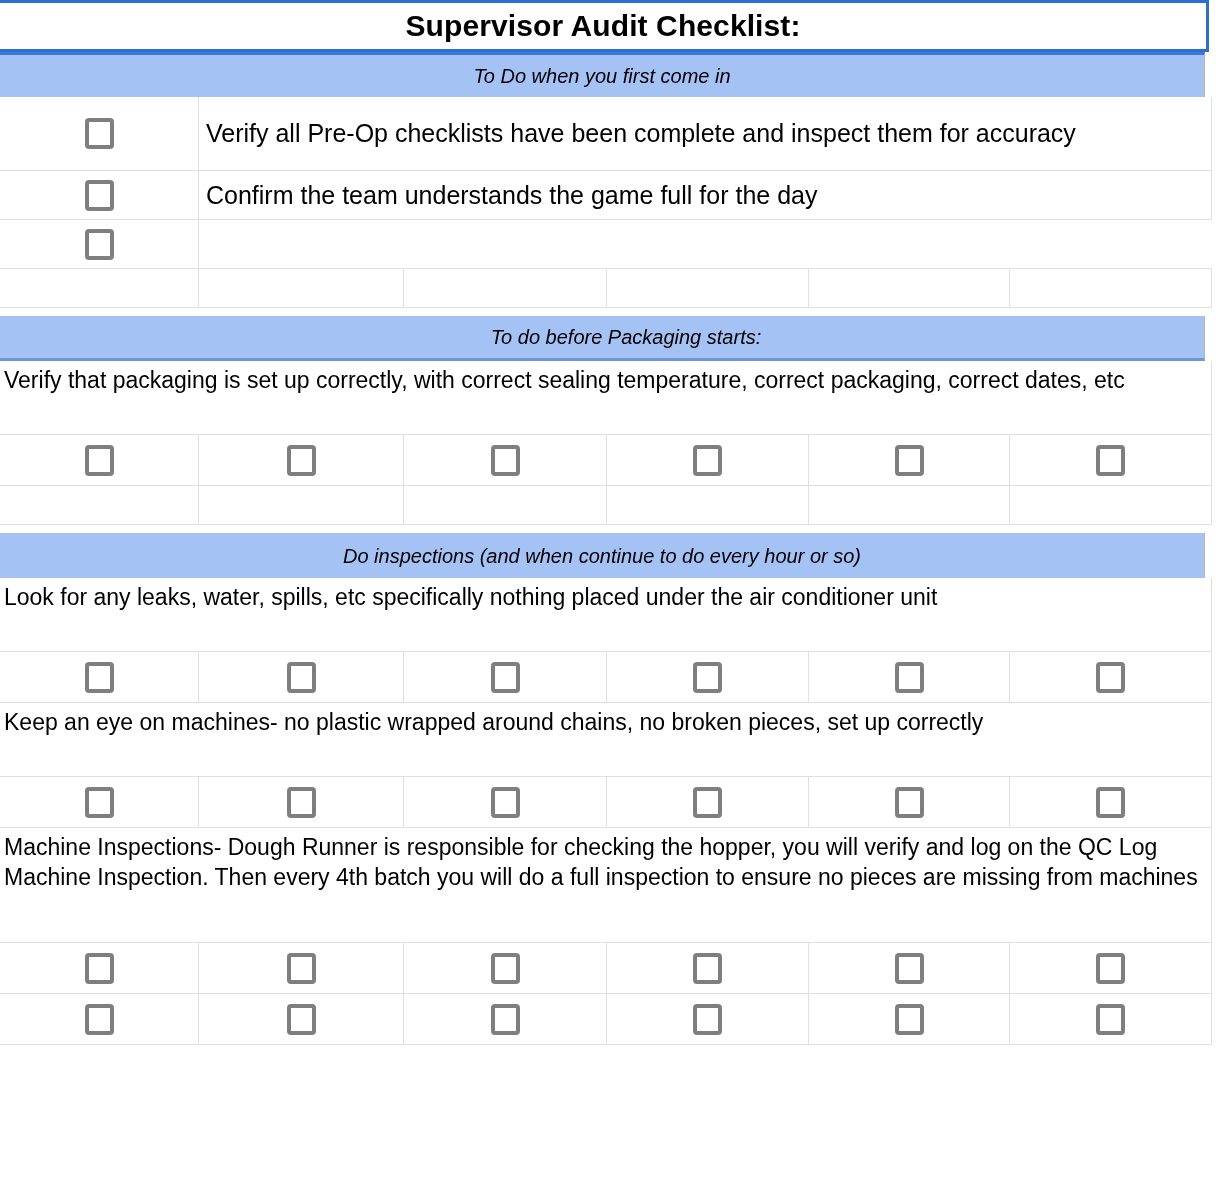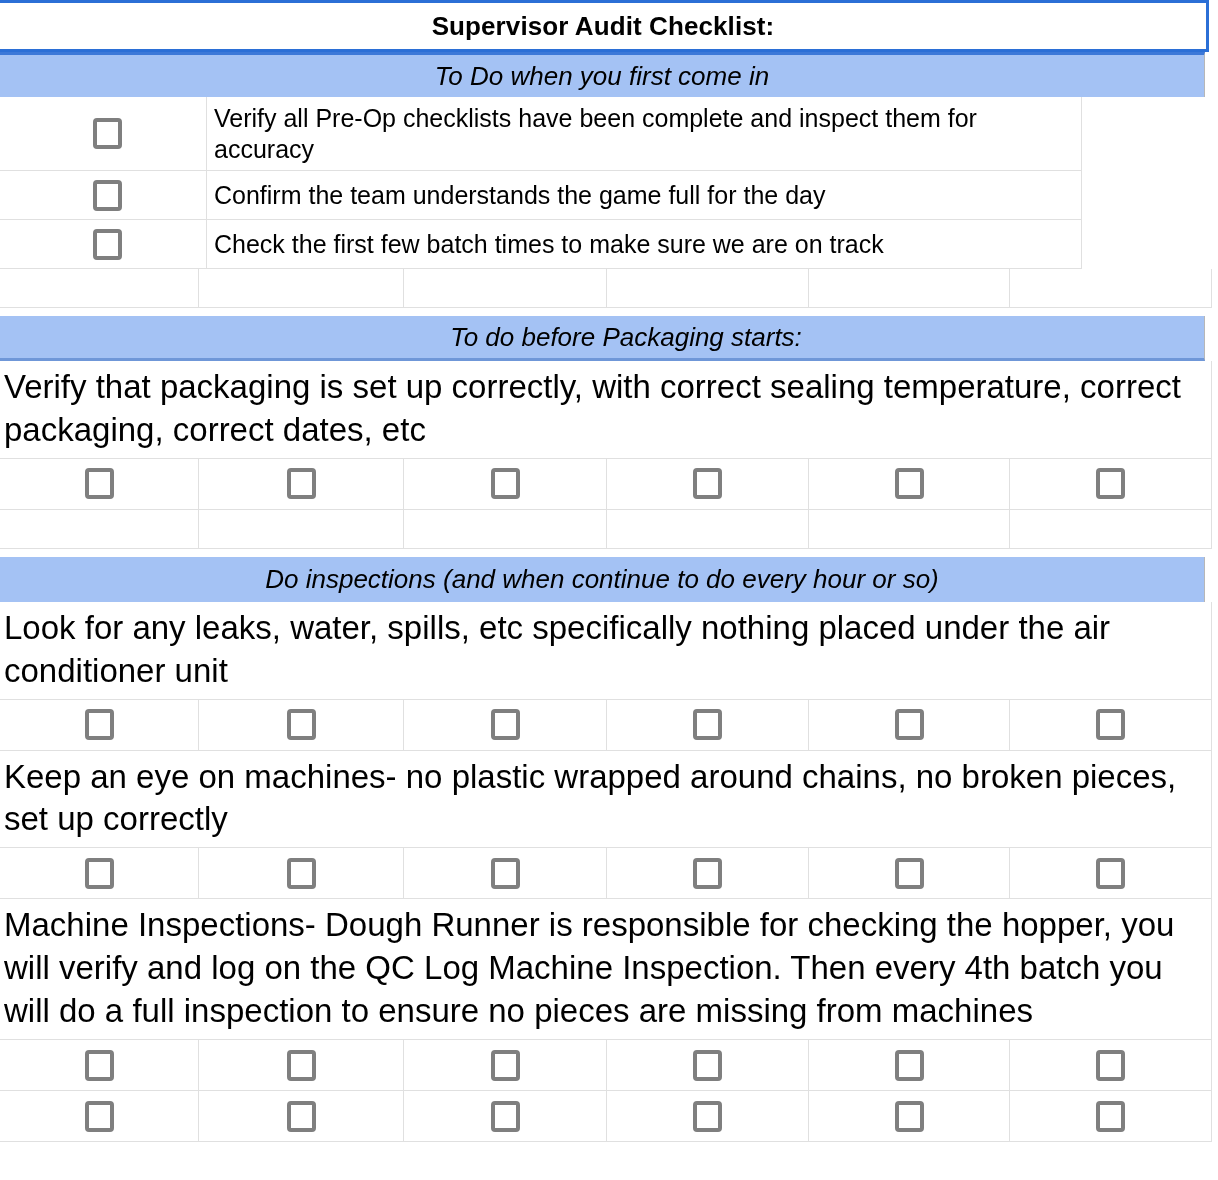--- a/index.html
+++ b/index.html
@@ -28,21 +28,21 @@
     box-sizing: border-box;
     width: 1209px;
     border: 3px solid #2b6fd6;
     border-left: none;
     background: #ffffff;
     display: flex;
     align-items: center;
     justify-content: center;
   }
   .title-text {
-    font-size: 26px;
+    font-size: 30px;
     font-weight: bold;
     letter-spacing: 0.1px;
     line-height: 1;
     white-space: nowrap;
   }
 
   
   .section-bar {
     height: 45px;
     width: 1205px;
@@ -54,34 +54,33 @@
     border-right: 1px solid #b7b7b7;
   }
   .section-bar.with-top-rule {
     border-top: 3px solid #3c78d8;
   }
   .section-bar.with-bottom-rule {
     border-bottom: 3px solid #6f97d8;
     padding-left: 48px;
   }
   .section-title {
-    font-size: 26px;
+    font-size: 20px;
     font-style: italic;
     line-height: 1;
     white-space: nowrap;
   }
 
   
   .row {
     display: flex;
-    width: 1082px;
+    width: 1212px;
     box-sizing: border-box;
     border-bottom: 1px solid #e0e0e0;
     background: #ffffff;
-    padding-left: 8px;
   }
 
   
   .cell-check-narrow {
     width: 199px;
     flex: 0 0 199px;
     box-sizing: border-box;
     border-right: 1px solid #e0e0e0;
     display: flex;
     align-items: center;
@@ -100,21 +99,21 @@
 
   
   .row-fulltext {
     display: block;
     width: 1212px;
     box-sizing: border-box;
     border-bottom: 1px solid #e0e0e0;
     border-right: 1px solid #e0e0e0;
     background: #ffffff;
     padding: 5px 6px 6px 4px;
-    font-size: 33px;
+    font-size: 23px;
     line-height: 1.3;
   }
 
   
   .row-boxes {
     display: flex;
     width: 1212px;
     box-sizing: border-box;
     border-bottom: 1px solid #e0e0e0;
     background: #ffffff;
@@ -199,21 +198,20 @@
     <div class="cell-check-narrow">
       <span class="checkbox"></span>
     </div>
     <div class="cell-text-wide">Confirm the team understands the game full for the day</div>
   </div>
 
   <div class="row" style="height:49px;">
     <div class="cell-check-narrow">
       <span class="checkbox"></span>
     </div>
-    <div class="cell-text-wide">Check the first few batch times to make sure we are on track</div>
   </div>
 
   <div class="row-spacer">
     <div class="scell"></div>
     <div class="scell"></div>
     <div class="scell"></div>
     <div class="scell"></div>
     <div class="scell"></div>
     <div class="scell"></div>
   </div>

